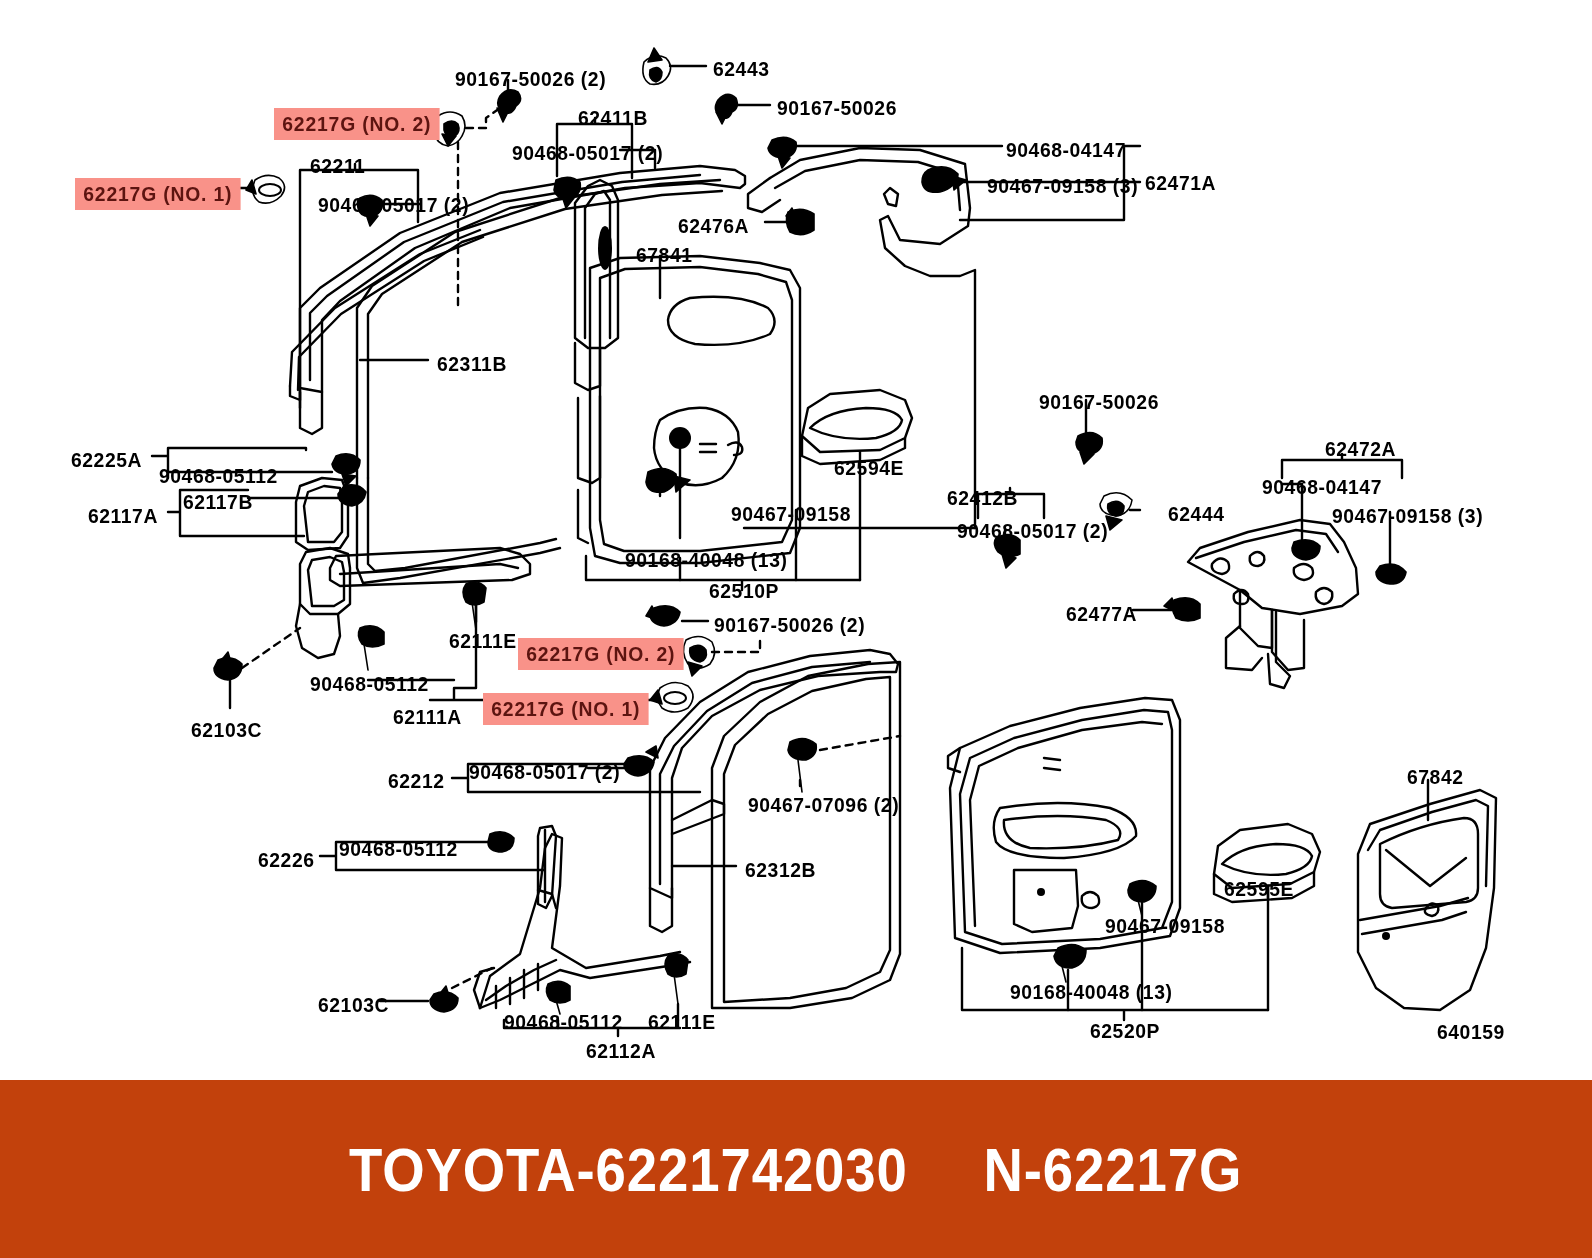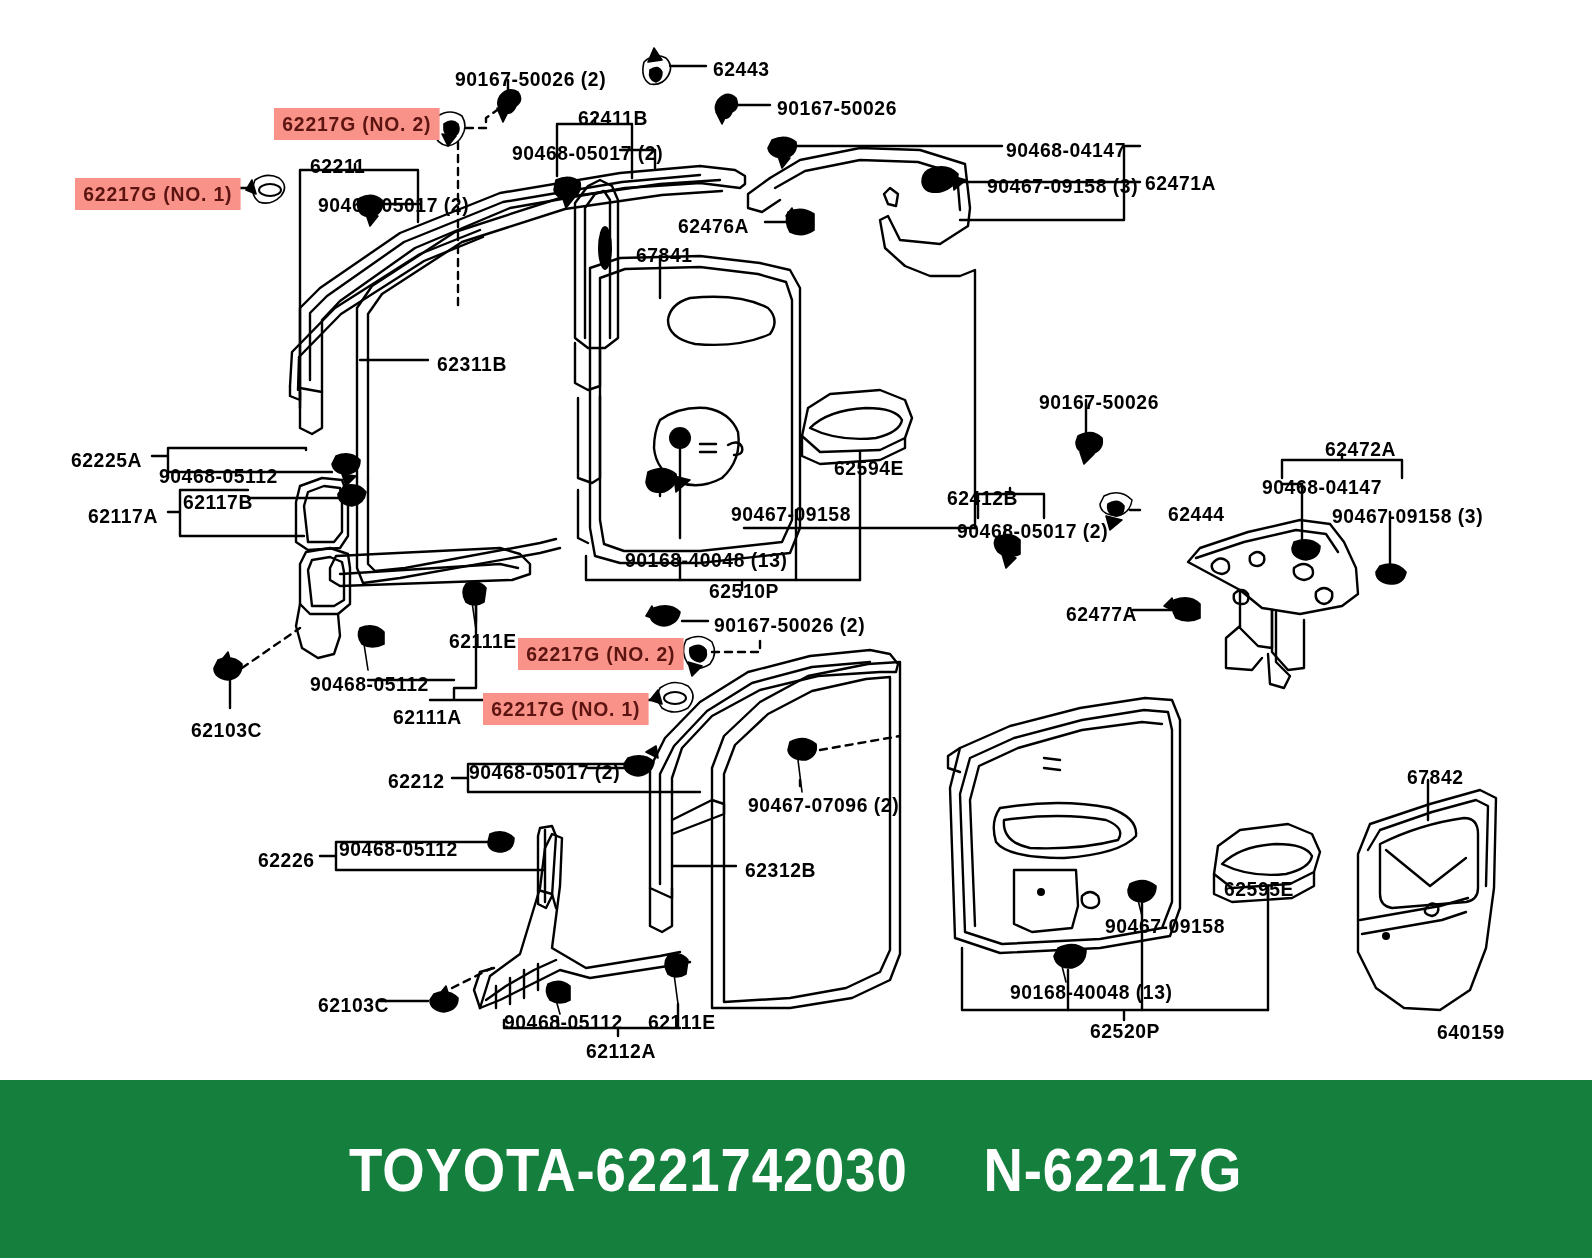--- a/index.html
+++ b/index.html
@@ -526,21 +526,21 @@
         <div class="callout" style="left: 318px; top: 986px;">62103C</div>
         <div class="callout" style="left: 1010px; top: 973px;">90168-40048 (13)</div>
         <div class="callout" style="left: 648px; top: 1003px;">62111E</div>
         <div class="callout" style="left: 504px; top: 1003px;">90468-05112</div>
         <div class="callout" style="left: 1090px; top: 1012px;">62520P</div>
         <div class="callout" style="left: 586px; top: 1032px;">62112A</div>
         <div class="callout" style="left: 1437px; top: 1013px;">640159</div>
       </div>
   </div>
 
-  <div id="footer" style="background: #15803d;">
+  <div id="footer" style="background: #c2410c;">
     <div id="footer-inner" style="color: rgb(255, 255, 255);">
       <span id="footer-brand">TOYOTA</span>
       <span id="footer-sep">-</span>
       <span id="footer-partno">6221742030</span>
       <span id="footer-gap"></span>
       <span id="footer-nprefix">N</span>
       <span id="footer-nsep">-</span>
       <span id="footer-ncode">62217G</span>
     </div>
   </div>

